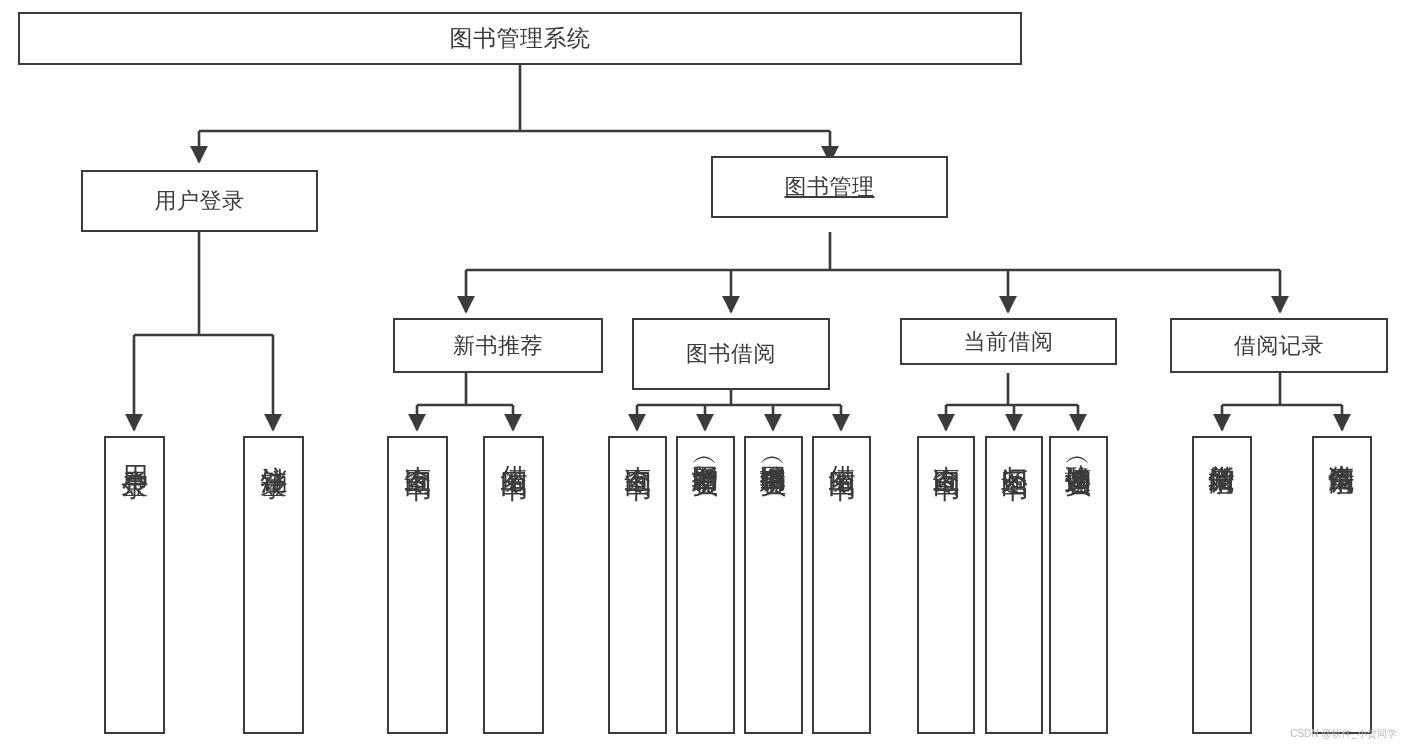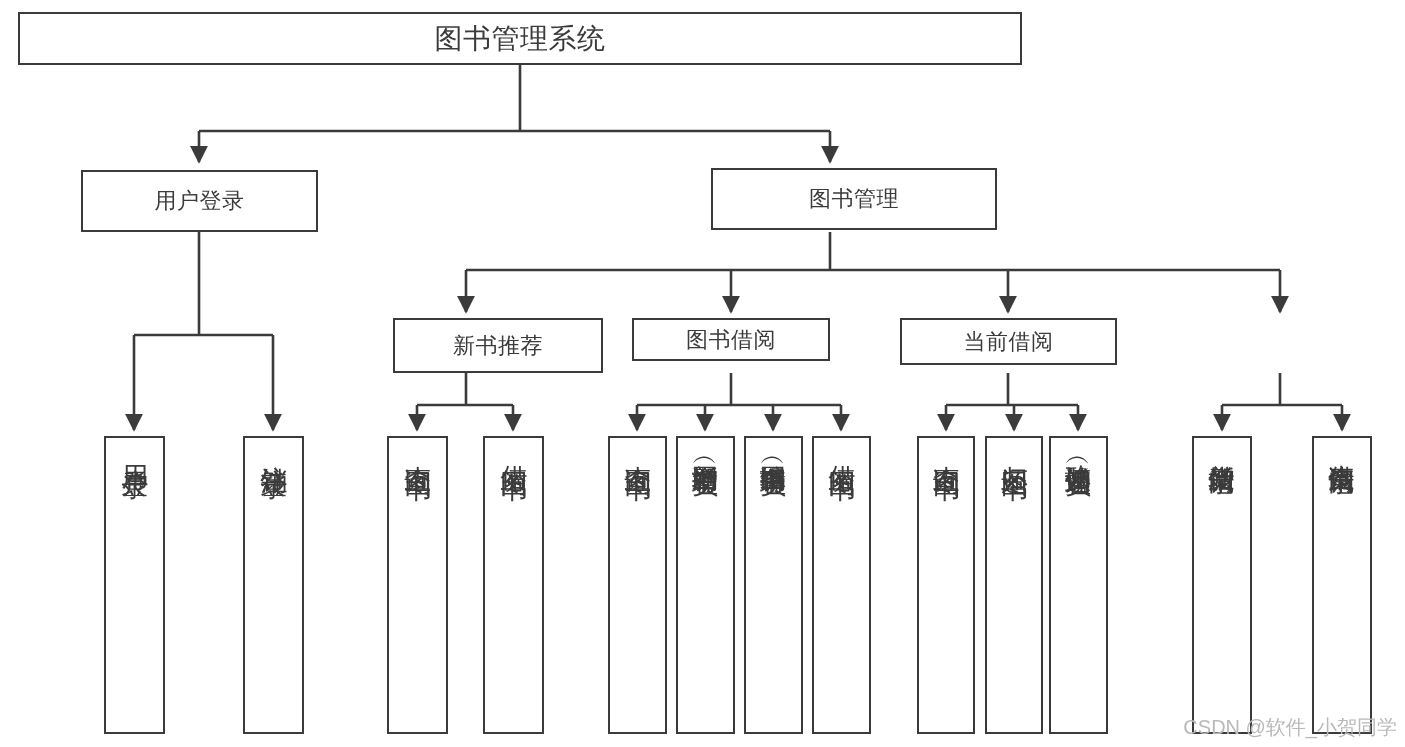--- a/index.html
+++ b/index.html
@@ -40,21 +40,21 @@
     text-align: center;
     line-height: 1.18;
     white-space: nowrap;
   }
   
   .node.h .label {
     font-size: 22px;
     letter-spacing: 0.5px;
   }
   .node.root .label {
-    font-size: 28px;
+    font-size: 23px;
   }
   
   .node.v {
     align-items: flex-start;
     padding-top: 6px;
   }
   .node.v .label {
     writing-mode: vertical-rl;
     text-orientation: upright;
     font-size: 27px;
@@ -62,21 +62,21 @@
     line-height: 1;
   }
   .node.v.tall .label {
     font-size: 26px;
     letter-spacing: 1px;
   }
   .watermark {
     position: absolute;
     right: 8px;
     bottom: 6px;
-    font-size: 20px;
+    font-size: 10px;
     color: #b9b9b9;
     white-space: nowrap;
     user-select: none;
     text-align: right;
   }
 </style>
 </head>
 <body>
 
 <div id="canvas">
@@ -131,33 +131,36 @@
     </g>
   </svg>
 
   <div class="node h root" style="left:18px; top:12px; width:1004px; height:53px;">
     <span class="label">图书管理系统</span>
   </div>
 
   <div class="node h" style="left:81px; top:170px; width:237px; height:62px;">
     <span class="label">用户登录</span>
   </div>
-  <div class="node h" style="left:711px; top:168px; width:286px; height:62px;">
+  <div class="node h" style="left:711px; top:156px; width:237px; height:62px;text-decoration:underline;">
     <span class="label">图书管理</span>
   </div>
 
   <div class="node h" style="left:362px; top:318px; width:210px; height:55px;margin-left:31px;">
     <span class="label">新书推荐</span>
   </div>
-  <div class="node h" style="left:632px; top:318px; width:198px; height:43px;">
+  <div class="node h" style="left:632px; top:318px; width:198px; height:72px;">
     <span class="label">图书借阅</span>
   </div>
   <div class="node h" style="left:900px; top:318px; width:217px; height:47px;">
     <span class="label">当前借阅</span>
   </div>
+  <div class="node h" style="left:1170px; top:318px; width:218px; height:55px;">
+    <span class="label">借阅记录</span>
+  </div>
 
   <div class="node v" style="left:104px; top:436px; width:61px; height:298px;">
     <span class="label">用户登录</span>
   </div>
   <div class="node v" style="left:243px; top:436px; width:61px; height:298px;">
     <span class="label">注销登录</span>
   </div>
 
   <div class="node v" style="left:387px; top:436px; width:61px; height:298px;">
     <span class="label">查询图书</span>

